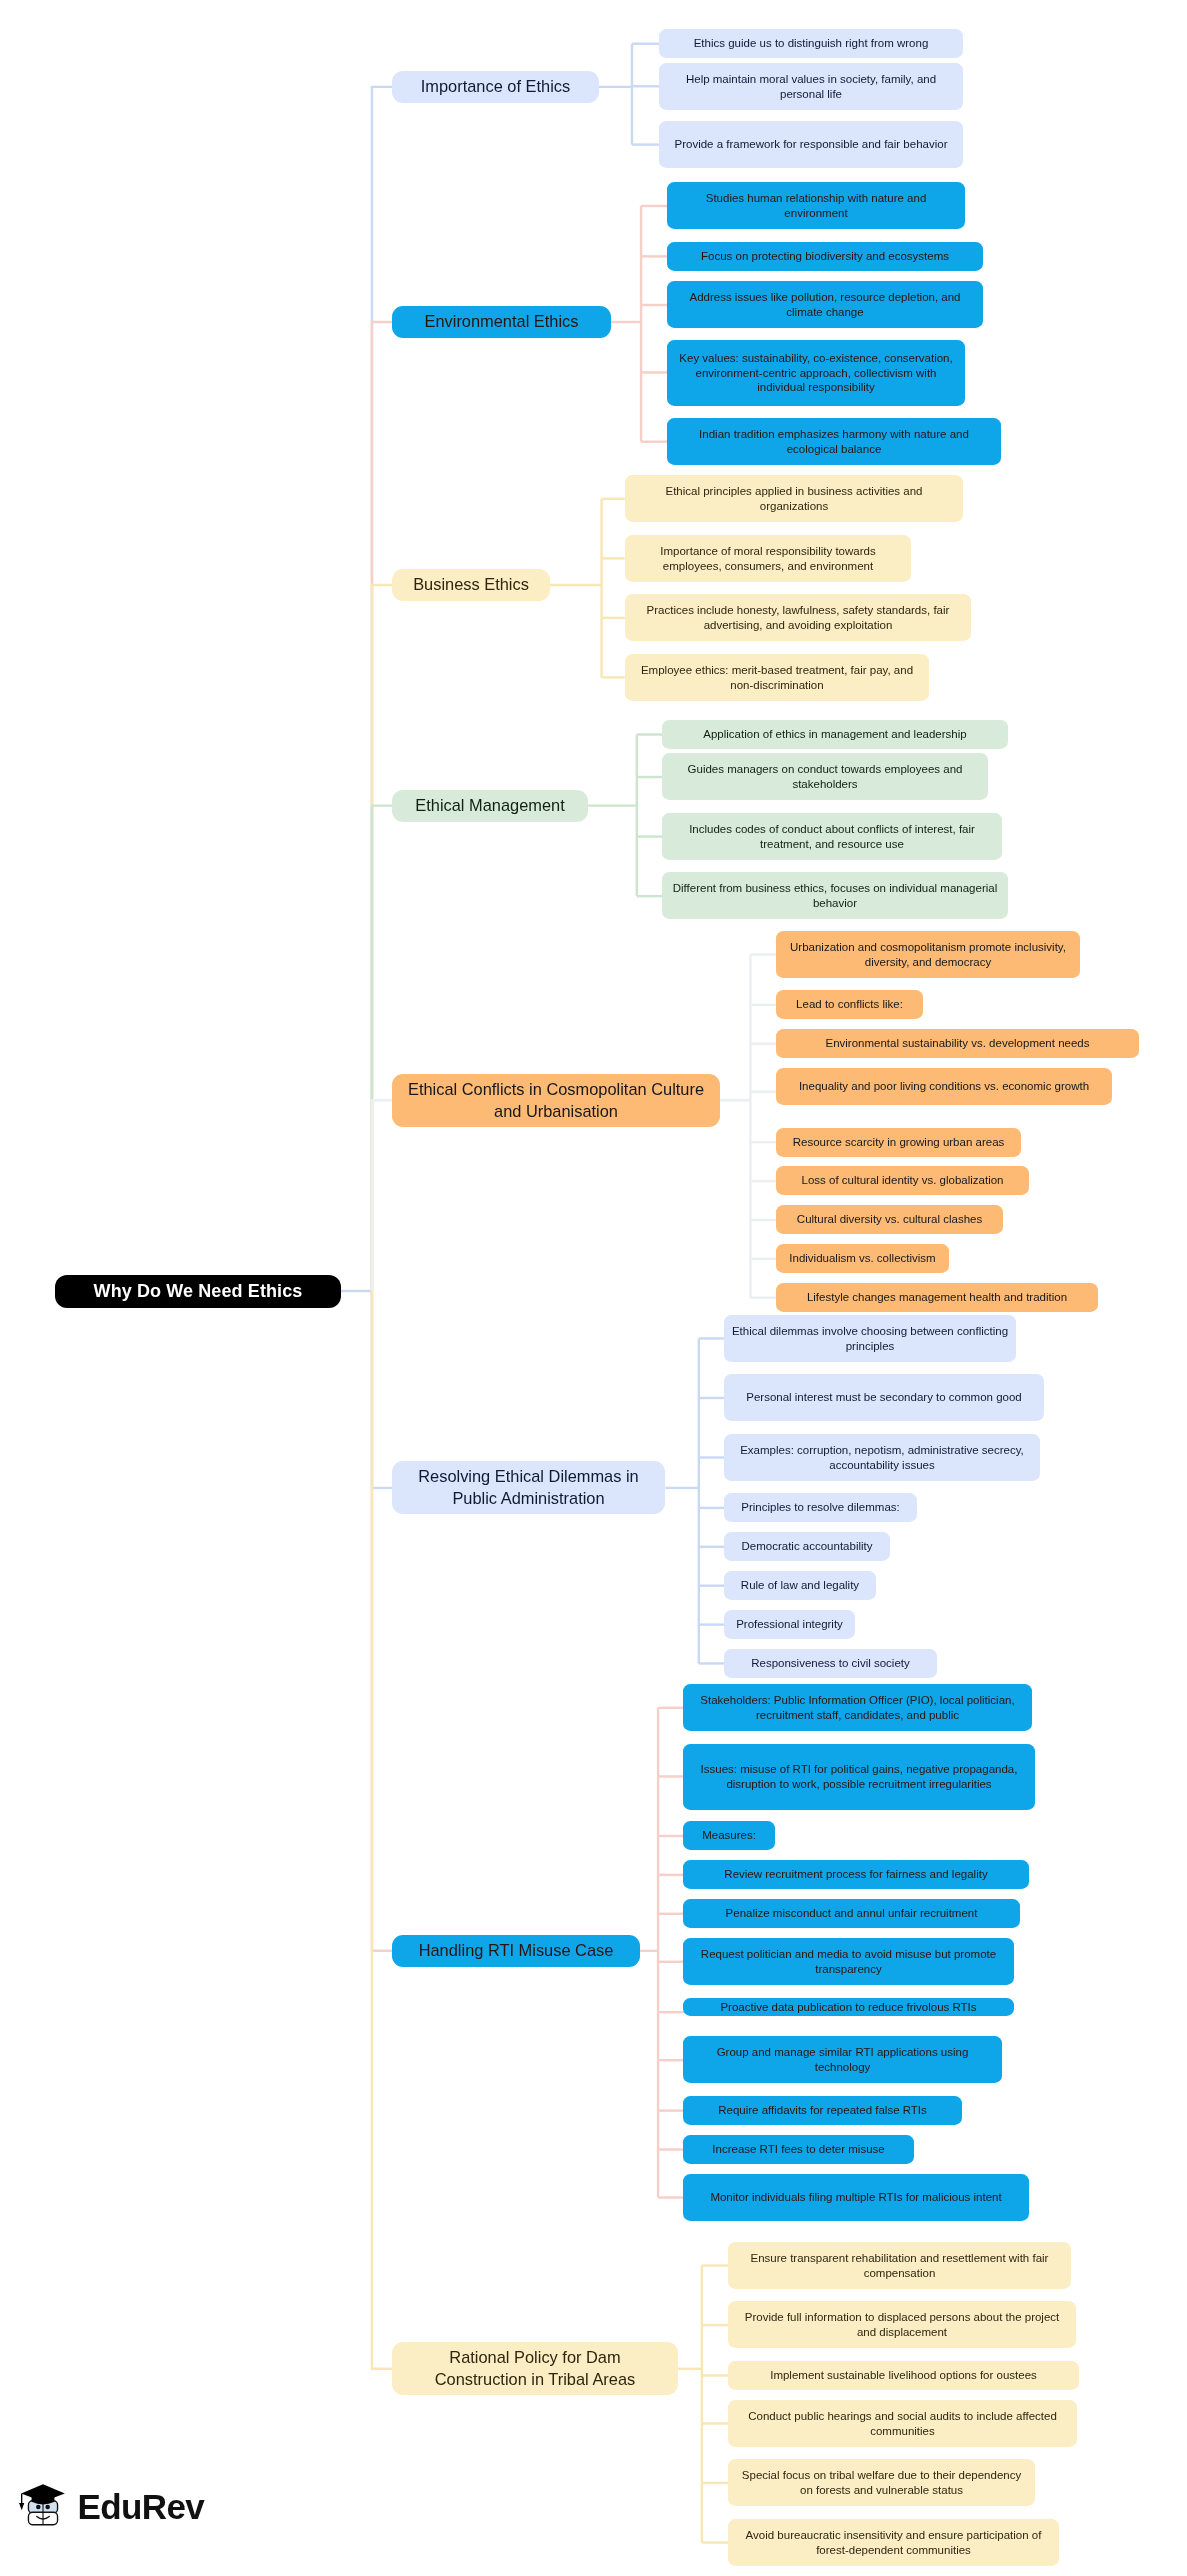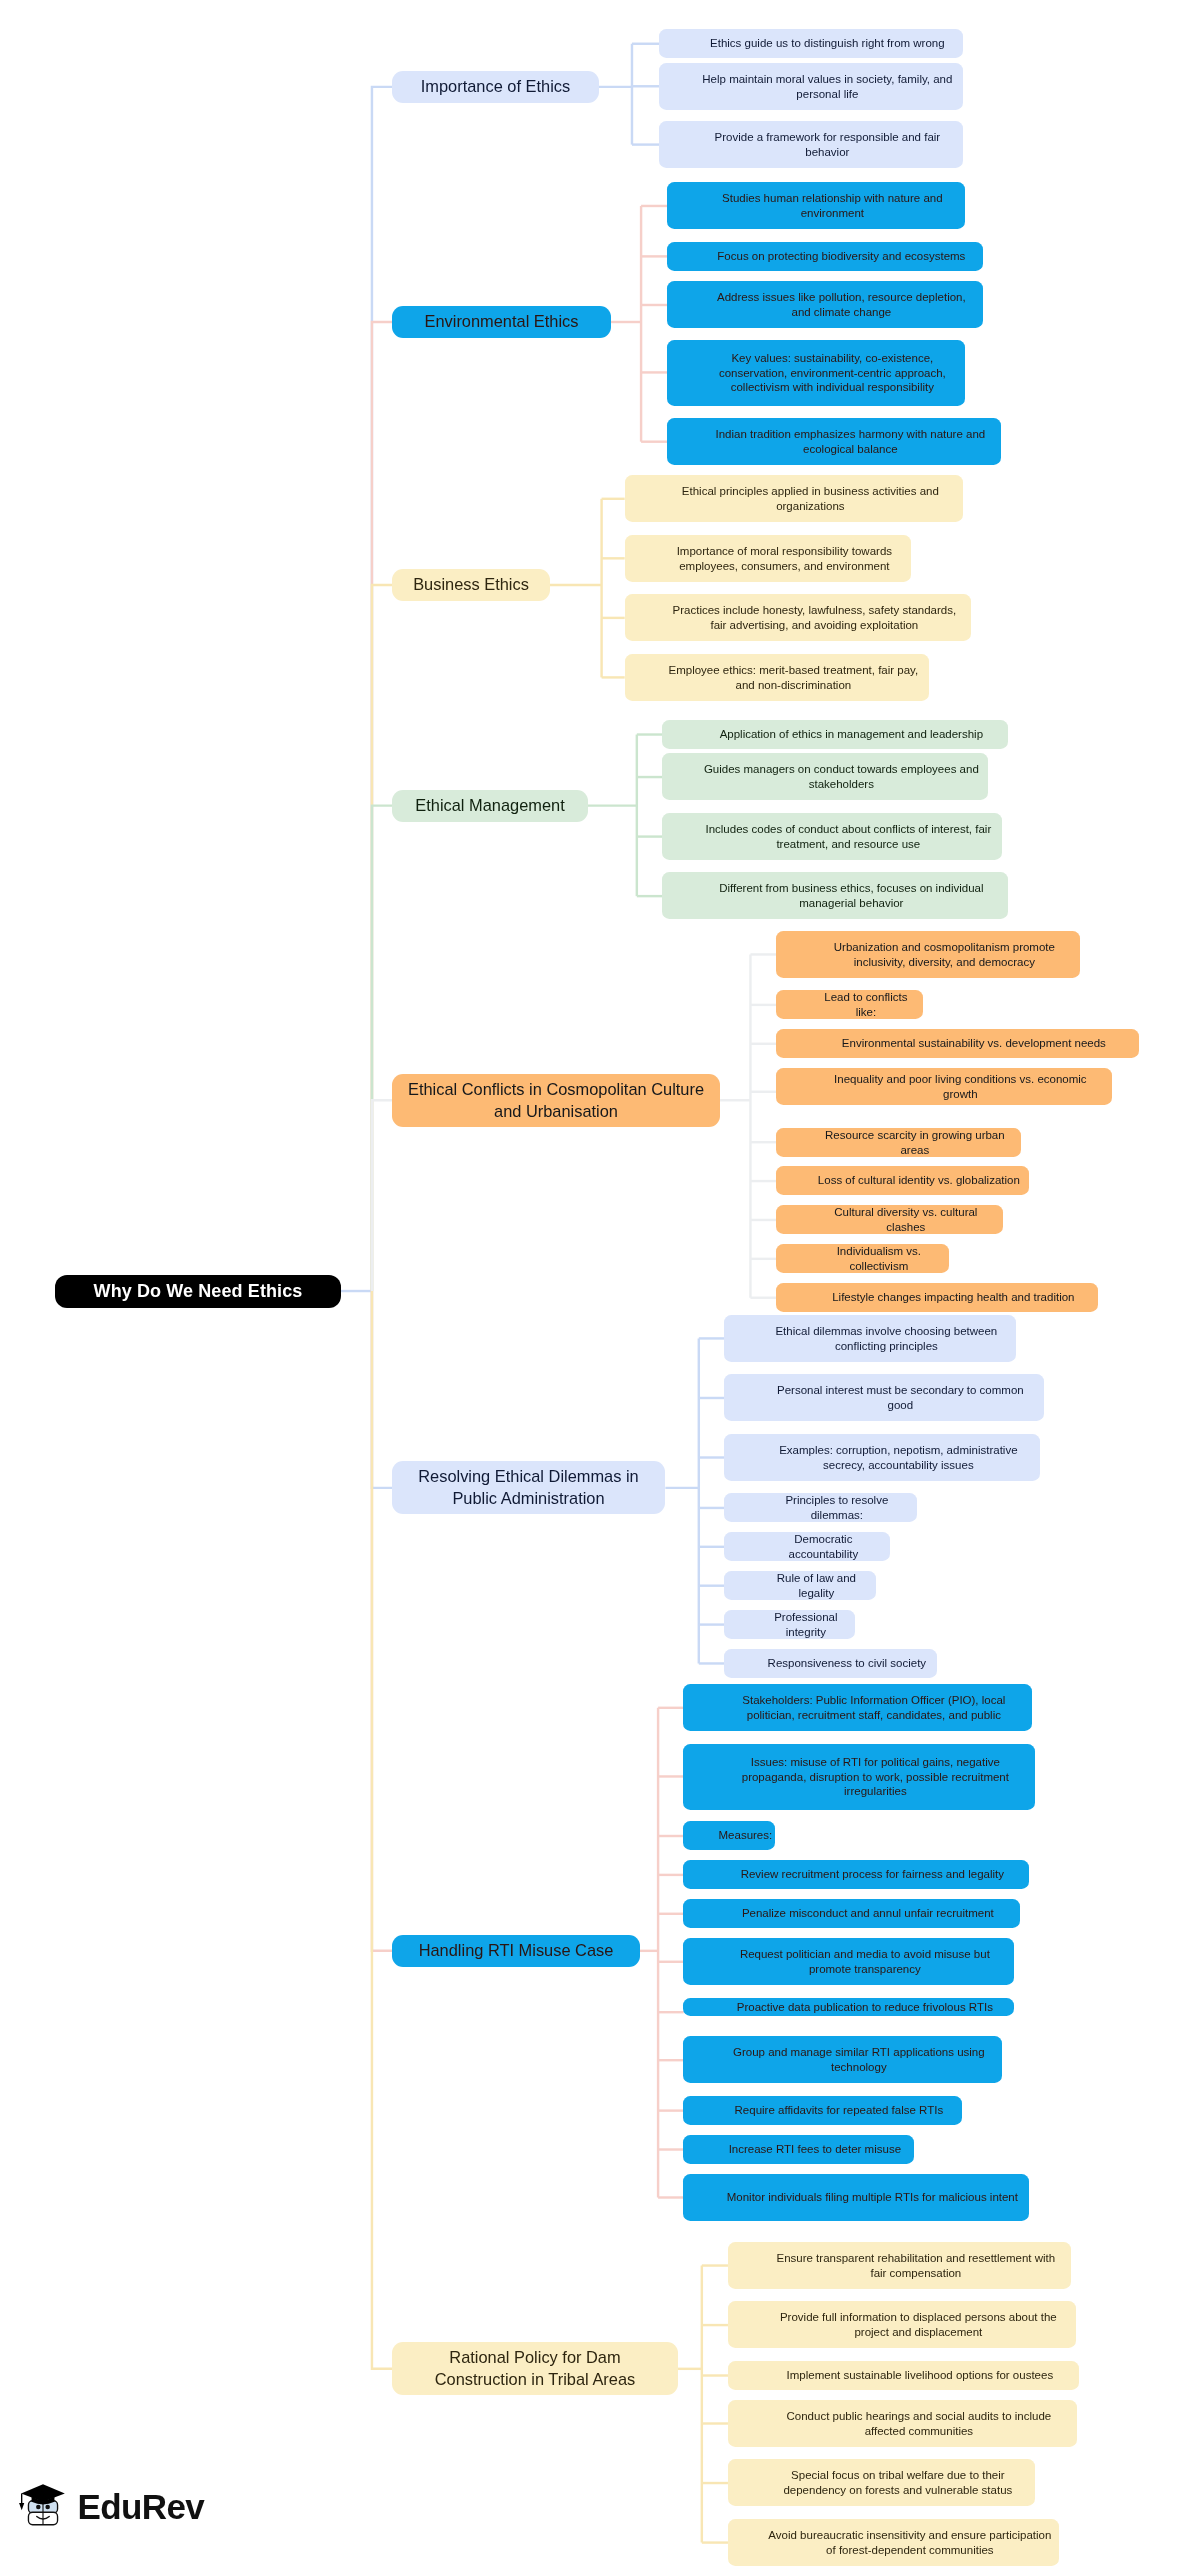--- a/index.html
+++ b/index.html
@@ -62,21 +62,20 @@
     font-weight: 400;
     border-radius: 11px;
     padding: 6px 9.7px;
   }
 
   
   .leaf-node {
     font-size: 11.5px;
     font-weight: 400;
     border-radius: 7.3px;
-    padding-left: 40px;
   }
 
   
   .theme-blue   { background: #dbe5fb; color: #101a35; }
   .theme-pink   { background: #0ea5e9; color: #2b1512; }
   .theme-yellow { background: #fbeec4; color: #2e2610; }
   .theme-green  { background: #d8ebda; color: #10210f; }
   .theme-grey   { background: #fdba74; color: #16181b; }
 
   
@@ -202,21 +201,21 @@
       <div class="node leaf-node theme-green" style="left: 662px; top: 872px; width: 346px; height: 47px;">Different from business ethics, focuses on individual managerial behavior</div>
       <div class="node branch-node theme-grey" style="left: 392px; top: 1074px; width: 328px; height: 53px;">Ethical Conflicts in Cosmopolitan Culture and Urbanisation</div>
       <div class="node leaf-node theme-grey" style="left: 776px; top: 931px; width: 304px; height: 47px;">Urbanization and cosmopolitanism promote inclusivity, diversity, and democracy</div>
       <div class="node leaf-node theme-grey" style="left: 776px; top: 990px; width: 147px; height: 29px;">Lead to conflicts like:</div>
       <div class="node leaf-node theme-grey" style="left: 776px; top: 1029px; width: 363px; height: 29px;">Environmental sustainability vs. development needs</div>
       <div class="node leaf-node theme-grey" style="left: 776px; top: 1068px; width: 336px; height: 37px;">Inequality and poor living conditions vs. economic growth</div>
       <div class="node leaf-node theme-grey" style="left: 776px; top: 1128px; width: 245px; height: 29px;">Resource scarcity in growing urban areas</div>
       <div class="node leaf-node theme-grey" style="left: 776px; top: 1166px; width: 253px; height: 29px;">Loss of cultural identity vs. globalization</div>
       <div class="node leaf-node theme-grey" style="left: 776px; top: 1205px; width: 227px; height: 29px;">Cultural diversity vs. cultural clashes</div>
       <div class="node leaf-node theme-grey" style="left: 776px; top: 1244px; width: 173px; height: 29px;">Individualism vs. collectivism</div>
-      <div class="node leaf-node theme-grey" style="left: 776px; top: 1283px; width: 322px; height: 29px;">Lifestyle changes impacting health and tradition</div>
+      <div class="node leaf-node theme-grey" style="left: 776px; top: 1283px; width: 322px; height: 29px;">Lifestyle changes management health and tradition</div>
       <div class="node branch-node theme-blue" style="left: 392px; top: 1461px; width: 273px; height: 53px;">Resolving Ethical Dilemmas in Public Administration</div>
       <div class="node leaf-node theme-blue" style="left: 724px; top: 1315px; width: 292px; height: 47px;">Ethical dilemmas involve choosing between conflicting principles</div>
       <div class="node leaf-node theme-blue" style="left: 724px; top: 1374px; width: 320px; height: 47px;">Personal interest must be secondary to common good</div>
       <div class="node leaf-node theme-blue" style="left: 724px; top: 1434px; width: 316px; height: 47px;">Examples: corruption, nepotism, administrative secrecy, accountability issues</div>
       <div class="node leaf-node theme-blue" style="left: 724px; top: 1493px; width: 193px; height: 29px;">Principles to resolve dilemmas:</div>
       <div class="node leaf-node theme-blue" style="left: 724px; top: 1532px; width: 166px; height: 29px;">Democratic accountability</div>
       <div class="node leaf-node theme-blue" style="left: 724px; top: 1571px; width: 152px; height: 29px;">Rule of law and legality</div>
       <div class="node leaf-node theme-blue" style="left: 724px; top: 1610px; width: 131px; height: 29px;">Professional integrity</div>
       <div class="node leaf-node theme-blue" style="left: 724px; top: 1649px; width: 213px; height: 29px;">Responsiveness to civil society</div>
       <div class="node branch-node theme-pink" style="left: 392px; top: 1935px; width: 248px; height: 32px;">Handling RTI Misuse Case</div>

